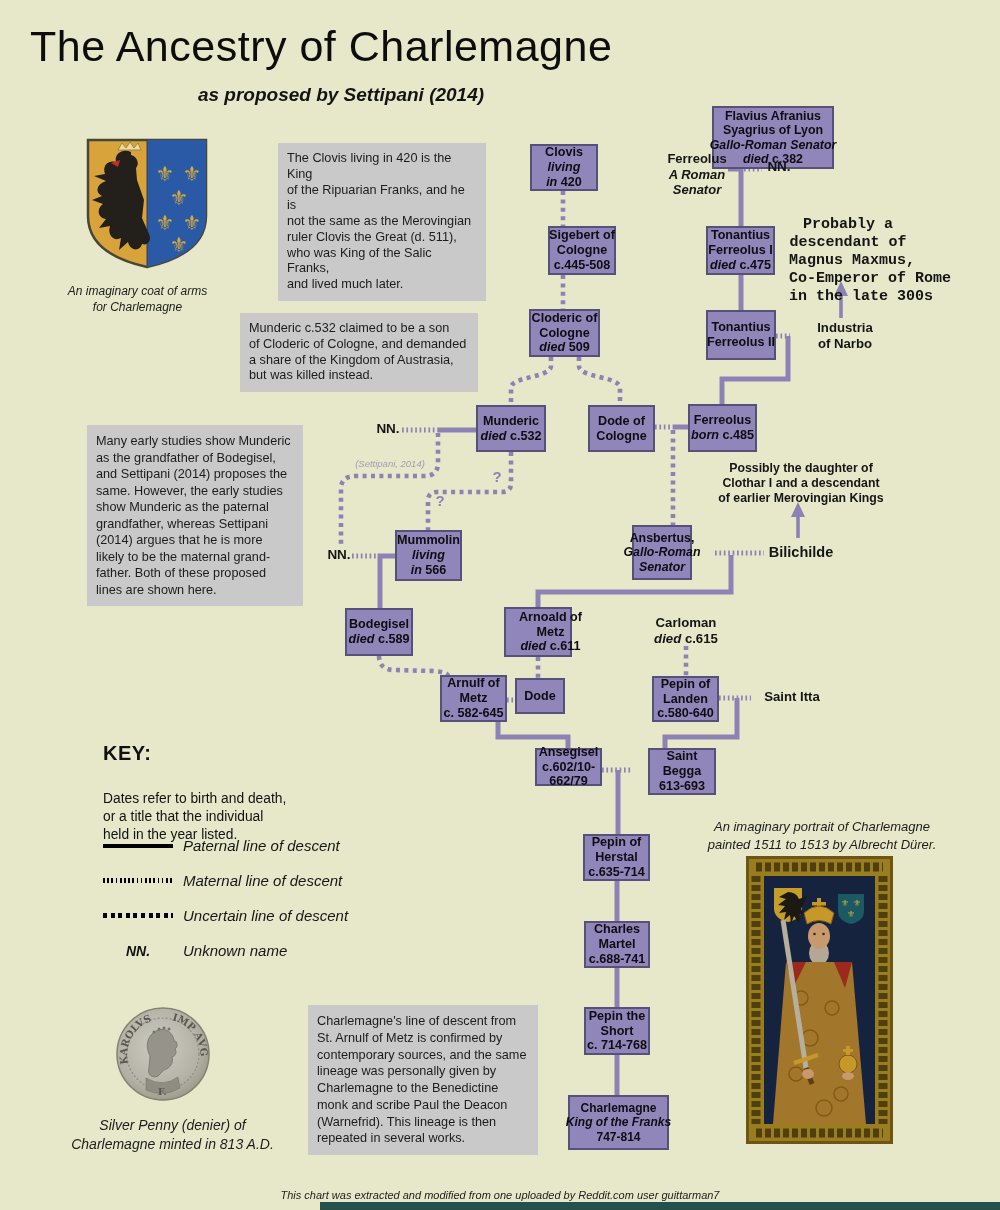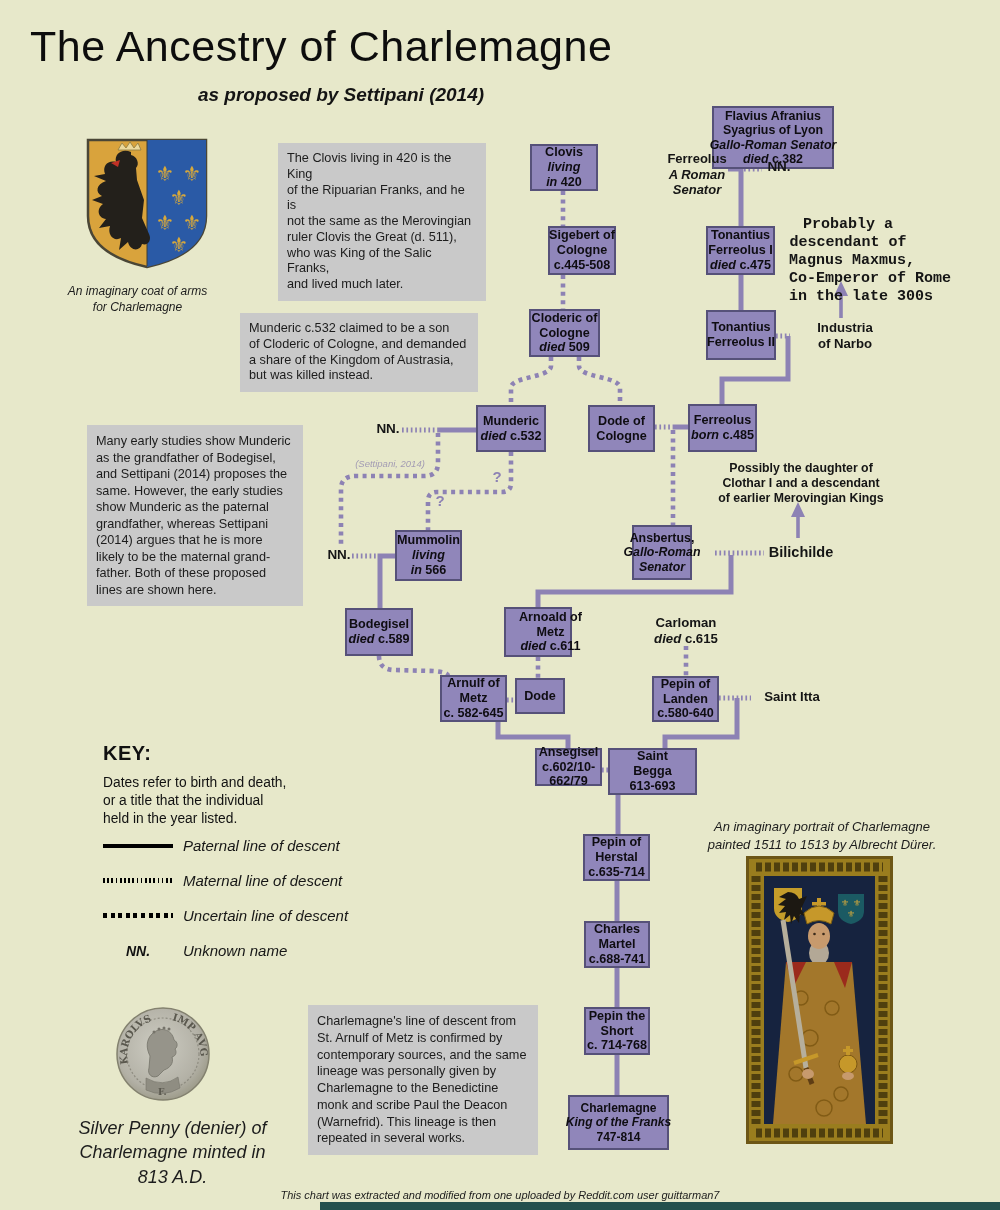--- a/index.html
+++ b/index.html
@@ -20,29 +20,29 @@
   .tlabel.muted{color:var(--muted,#a39cb4);font-weight:normal;}
   .tlabel.purple{color:var(--line,#8d82b4);}
   .note{position:absolute;z-index:2;background:var(--note-bg,#c9c9c9);padding:8px 9px;
         font-size:12.7px;line-height:1.24;white-space:pre-line;color:#1c1c1c;}
   #note-clovis{left:278px;top:143px;width:190px;}
   #note-munderic{left:240px;top:313px;width:220px;}
   #note-studies{left:87px;top:425px;width:198px;line-height:1.3;}
   #note-lineage{left:308px;top:1005px;width:212px;line-height:1.32;}
   .caption{position:absolute;z-index:2;font-style:italic;text-align:center;white-space:pre-line;color:#1c1c1c;}
   #caption-coat{left:60px;top:283px;width:155px;font-size:12px;line-height:1.35;}
-  #caption-coin{left:70px;top:1116px;width:205px;font-size:18px;line-height:1.35;font-style:italic;}
+  #caption-coin{left:70px;top:1116px;width:205px;font-size:14px;line-height:1.35;font-style:italic;}
   #caption-portrait{left:706px;top:818px;width:232px;font-size:13px;line-height:1.35;}
   #footer-credit{left:0;top:1189px;width:1000px;font-size:11px;}
   #title{position:absolute;left:30px;top:22px;z-index:2;font-size:43px;letter-spacing:.5px;color:#0d0d0d;white-space:nowrap;}
   #subtitle{position:absolute;left:181px;top:84px;width:320px;z-index:2;text-align:center;
             font-size:19px;font-weight:bold;font-style:italic;color:#141414;}
   #key-block{position:absolute;left:103px;top:742px;width:310px;height:230px;z-index:2;}
   #key-title{font-size:20px;font-weight:bold;letter-spacing:.5px;}
-  #key-desc{margin-top:9px;font-size:13.8px;line-height:1.3;white-space:pre-line;}
+  #key-desc{margin-top:25px;font-size:13.8px;line-height:1.3;white-space:pre-line;}
   #key-items{position:absolute;left:0;top:86px;right:0;font-style:italic;}
   .key-row{display:flex;align-items:center;height:35px;}
   .key-sample{width:70px;margin-right:10px;flex:none;}
   .key-sample.solid{height:4px;background:#000;}
   .key-sample.maternal{height:5px;background:repeating-linear-gradient(90deg,#000 0 1.7px,transparent 1.7px 4.2px);}
   .key-sample.uncertain{height:5px;background:repeating-linear-gradient(90deg,#000 0 4px,transparent 4px 7.6px);}
   .key-sample.nn{height:auto;background:none;font-weight:bold;font-size:14px;text-align:center;}
   .key-label{font-size:15px;color:#161616;}
   .art{position:absolute;z-index:2;}
   #footer-bar{position:absolute;left:320px;top:1202px;width:680px;height:8px;z-index:3;background:var(--footer-bar,#24504d);}
@@ -286,21 +286,21 @@
           <div class="ln"><span>c.580-640</span></div>
         </div>
       </div>
       <div class="tbox" style="left: 535px; top: 748px; width: 67px; height: 38px;">
         <div>
           <div class="ln"><span>Ansegisel</span></div>
           <div class="ln"><span>c.602/10-</span></div>
           <div class="ln"><span>662/79</span></div>
         </div>
       </div>
-      <div class="tbox" style="left: 608px; top: 748px; width: 89px; height: 47px;">
+      <div class="tbox" style="left: 648px; top: 748px; width: 68px; height: 47px;">
         <div>
           <div class="ln"><span>Saint</span></div>
           <div class="ln"><span>Begga</span></div>
           <div class="ln"><span>613-693</span></div>
         </div>
       </div>
       <div class="tbox" style="left: 583px; top: 834px; width: 67px; height: 47px;">
         <div>
           <div class="ln"><span>Pepin of</span></div>
           <div class="ln"><span>Herstal</span></div>

